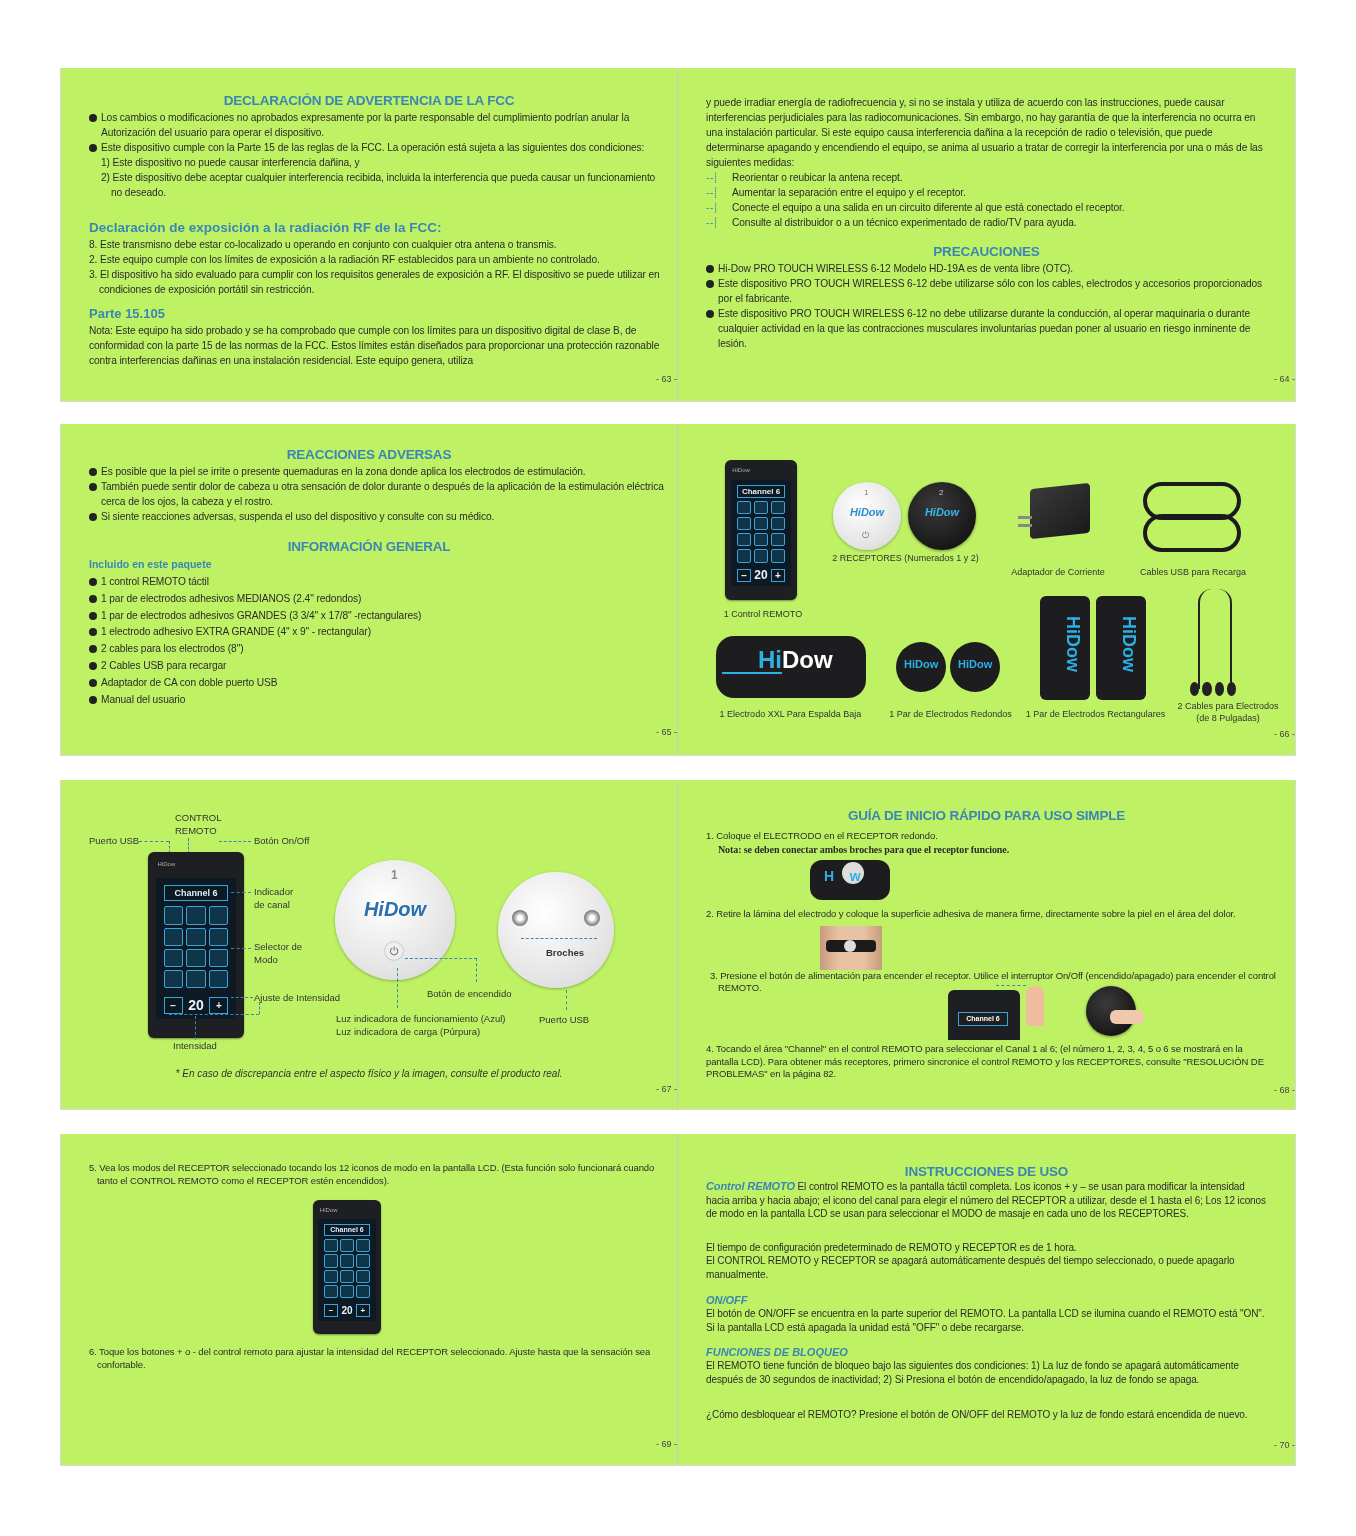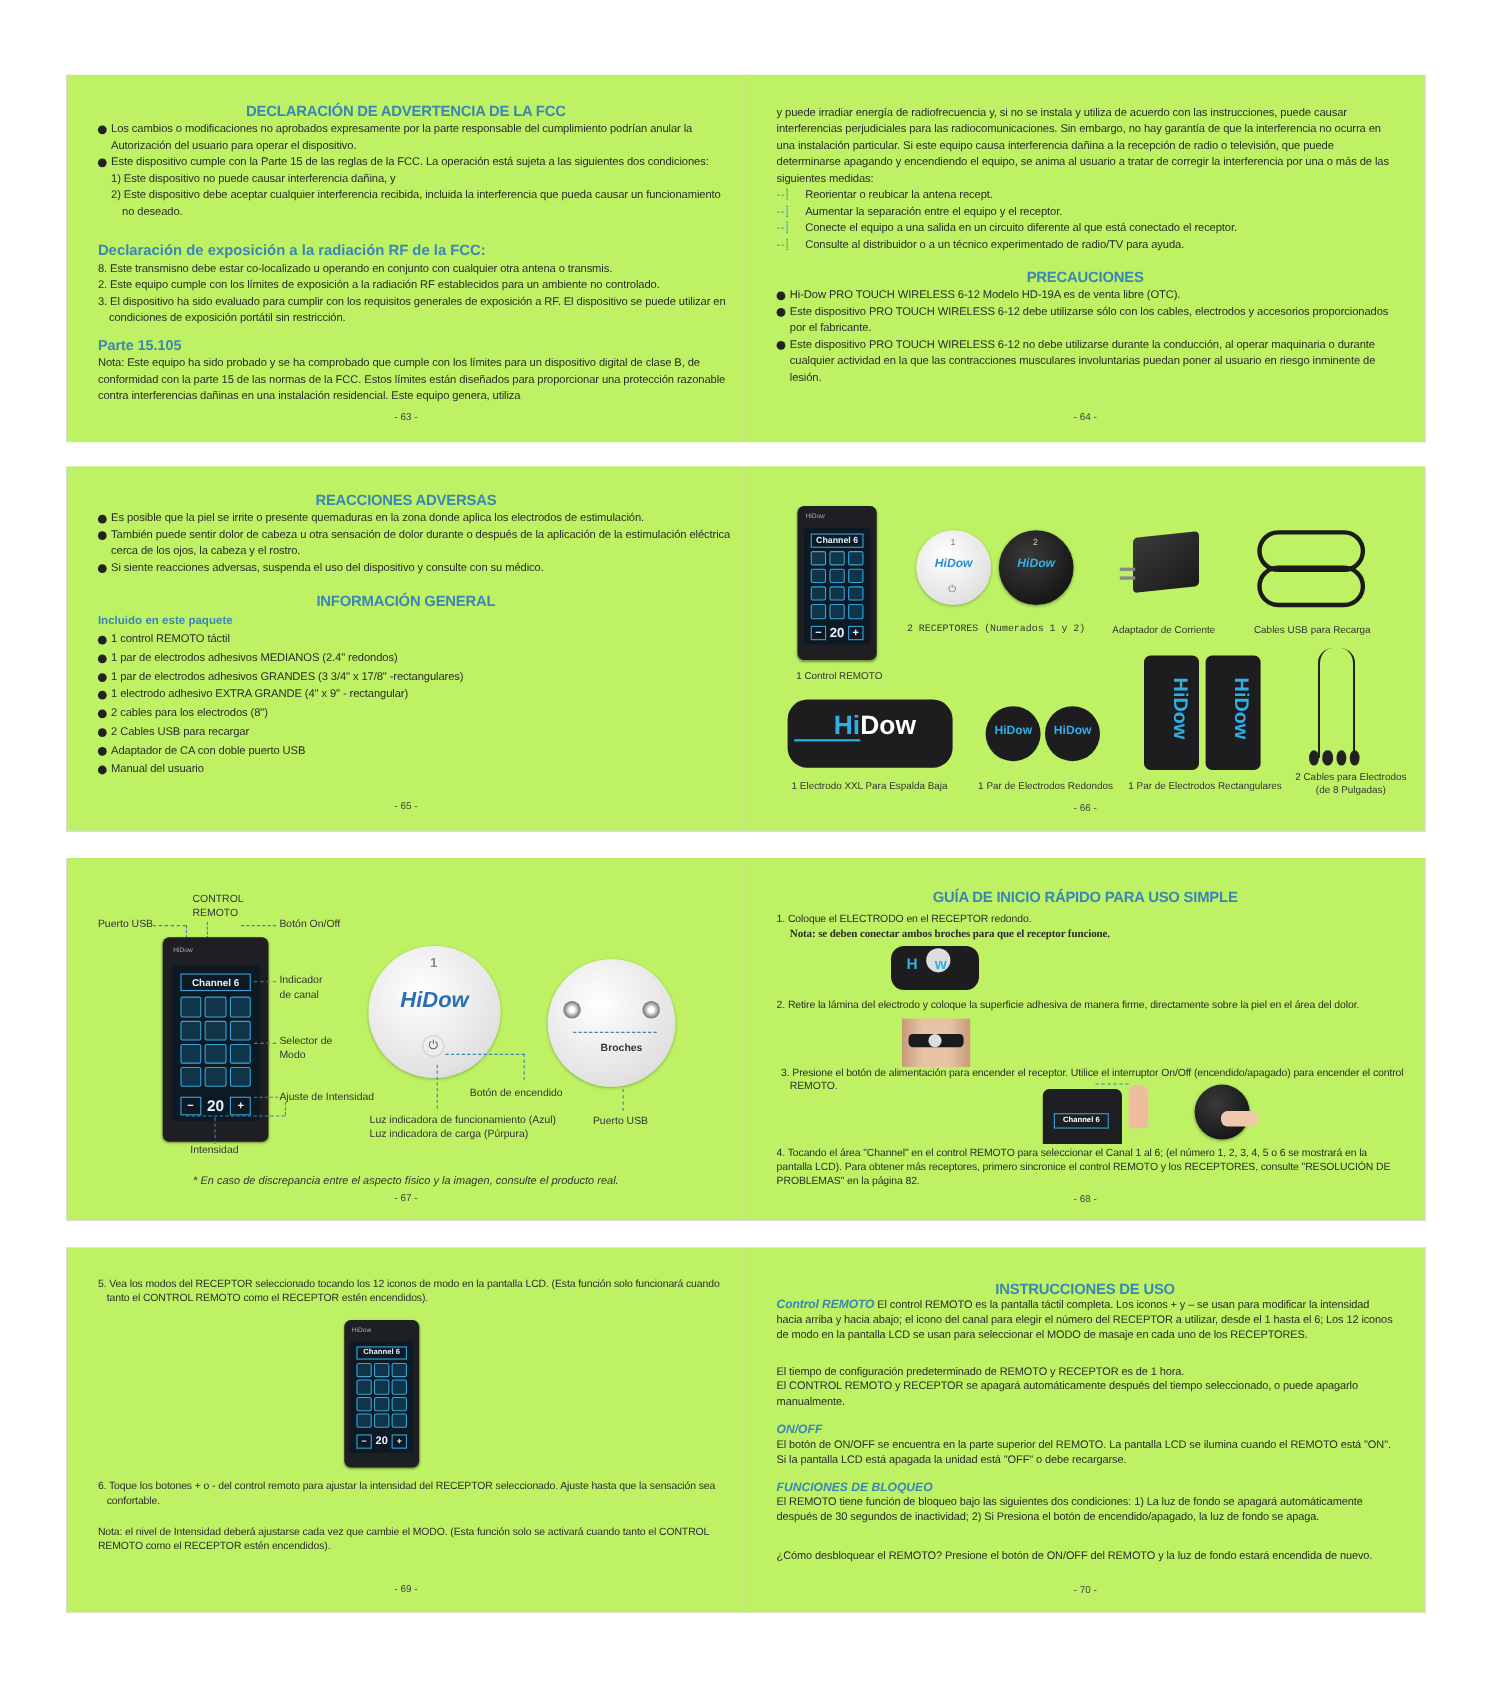--- a/index.html
+++ b/index.html
@@ -9,21 +9,21 @@
   .page.right { border-bottom:1px solid #d8d8d8; border-right:1px solid #d8d8d8; }
   .txt { font-size:10.2px; line-height:15px; font-family:"Liberation Sans", sans-serif; color:#2b2b2b; letter-spacing:-0.1px; }
   .h-center { text-align:center; color:#3b86b5; font-weight:bold; font-size:13.5px; letter-spacing:-0.2px; position:absolute; left:0; right:0; }
   .h-left { color:#3b86b5; font-weight:bold; font-size:13px; position:absolute; }
   .h-italic { color:#3b86b5; font-weight:bold; font-style:italic; font-size:11px; }
   .bul { position:relative; padding-left:12px; }
   .bul::before { content:""; position:absolute; left:0; top:4px; width:8px; height:8px; border-radius:50%; background:#222; }
   .ind { padding-left:12px; }
   .arrow { position:relative; padding-left:26px; }
   .arrow::before { content:"- - ⸽"; position:absolute; left:0; top:0; color:#3b86b5; font-size:10px; letter-spacing:-1px; }
-  .pnum { position:absolute; left:0; right:0; text-align:center; font-size:9px; color:#444; }
+  .pnum { position:absolute; left:0; right:0; text-align:right; font-size:9px; color:#444; }
   .abs { position:absolute; }
   .cap { font-size:9px; color:#333; text-align:center; position:absolute; }
   
   .remote { position:absolute; background:#1e1f22; border-radius:6px; box-shadow:0 1px 2px rgba(0,0,0,.4); }
   .remote .lcd { position:absolute; left:8%; right:8%; top:14%; bottom:10%; background:#0d1a24; border-radius:2px; }
   .remote .brand { position:absolute; left:10%; top:5%; color:#aaa; font-size:6px; }
   .remote .chan { position:absolute; left:10%; right:10%; top:5%; height:10%; border:1px solid #3aa4d8; color:#dfefff; font-size:8px; font-weight:bold; display:flex; align-items:center; justify-content:center; }
   .remote .grid { position:absolute; left:10%; right:10%; top:20%; height:58%; display:grid; grid-template-columns:repeat(3,1fr); grid-template-rows:repeat(4,1fr); gap:3px; }
   .remote .grid span { border:1px solid #3aa4d8; border-radius:2px; background:#103448; }
   .remote .ctrl { position:absolute; left:10%; right:10%; bottom:4%; height:12%; display:flex; justify-content:space-between; align-items:center; color:#e6f4ff; font-weight:bold; }
@@ -130,21 +130,21 @@
 
   <div class="receiver white" style="left:155px; top:58px; width:68px; height:68px;">
     <div class="logo" style="top:24px; font-size:11px;">HiDow</div>
     <div class="abs" style="left:31px; top:6px; font-size:8px; color:#777;">1</div>
     <div class="abs" style="left:29px; top:48px; font-size:9px; color:#777;">⏻</div>
   </div>
   <div class="receiver black" style="left:230px; top:58px; width:68px; height:68px;">
     <div class="logo" style="top:24px; font-size:11px; color:#35b4e8;">HiDow</div>
     <div class="abs" style="left:31px; top:6px; font-size:8px; color:#ccc;">2</div>
   </div>
-  <div class="cap" style="left:145px; top:143px; width:165px;font-family:Liberation Mono, monospace;">2 RECEPTORES (Numerados 1 y 2)</div>
+  <div class="cap" style="left:145px; top:129px; width:165px;">2 RECEPTORES (Numerados 1 y 2)</div>
 
   <div class="abs" style="left:352px; top:62px; width:60px; height:50px; background:linear-gradient(145deg,#3a3a3a,#1a1a1a); border-radius:4px; transform:skewY(-6deg);"></div>
   <div class="abs" style="left:340px; top:92px; width:14px; height:3px; background:#888;"></div>
   <div class="abs" style="left:340px; top:100px; width:14px; height:3px; background:#888;"></div>
   <div class="cap" style="left:320px; top:143px; width:120px;">Adaptador de Corriente</div>
 
   <div class="abs" style="left:465px; top:58px; width:90px; height:30px; border:4px solid #1b1b1b; border-radius:20px;"></div>
   <div class="abs" style="left:465px; top:90px; width:90px; height:30px; border:4px solid #1b1b1b; border-radius:20px;"></div>
   <div class="cap" style="left:455px; top:143px; width:120px;">Cables USB  para Recarga</div>
 
@@ -301,21 +301,20 @@
           <span></span>
         </div>
       <div class="ctrl">
           <b style="font-size:8px;">−</b>
           <i style="font-size:10px;">20</i>
           <b style="font-size:8px;">+</b>
         </div>
     </div>
   </div>
   <div class="abs txt" style="left:28px; top:212px; width:560px; font-size:9.5px; line-height:12.5px; padding-left:8px; text-indent:-8px;">6. Toque los botones + o - del control remoto para ajustar la intensidad del RECEPTOR seleccionado. Ajuste hasta que la sensación sea confortable.</div>
-  <div class="abs txt" style="left:28px; top:252px; width:560px; font-size:9.5px; line-height:13px;">Nota: el nivel de Intensidad deberá ajustarse cada vez que cambie el MODO. (Esta función solo se activará cuando tanto el CONTROL REMOTO como el RECEPTOR estén encendidos).</div>
   <div class="pnum" style="top:305px;">- 69 -</div>
 </div>
 
 <div class="page right" style="left:678px; top:1134px; width:618px; height:332px;">
   <div class="h-center" style="top:30px;">INSTRUCCIONES DE USO</div>
   <div class="abs txt" style="left:28px; top:46px; width:562px; font-size:10px; line-height:13.5px;">
     <span class="h-italic">Control REMOTO</span><span> El control REMOTO es la pantalla táctil completa. Los iconos + y – se usan para modificar la intensidad hacia arriba y hacia abajo; el icono del canal para elegir el número del RECEPTOR a utilizar, desde el 1 hasta el 6; Los 12 iconos de modo en la pantalla LCD se usan para seleccionar el MODO de masaje en cada uno de los RECEPTORES.</span>
   </div>
   <div class="abs txt" style="left:28px; top:107px; width:562px; font-size:10px; line-height:13.5px;">El tiempo de configuración predeterminado de REMOTO y RECEPTOR es de 1 hora.</div>
   <div class="abs txt" style="left:28px; top:120px; width:562px; font-size:10px; line-height:13.5px;">El CONTROL REMOTO y RECEPTOR se apagará automáticamente después del tiempo seleccionado, o puede apagarlo manualmente.</div>

